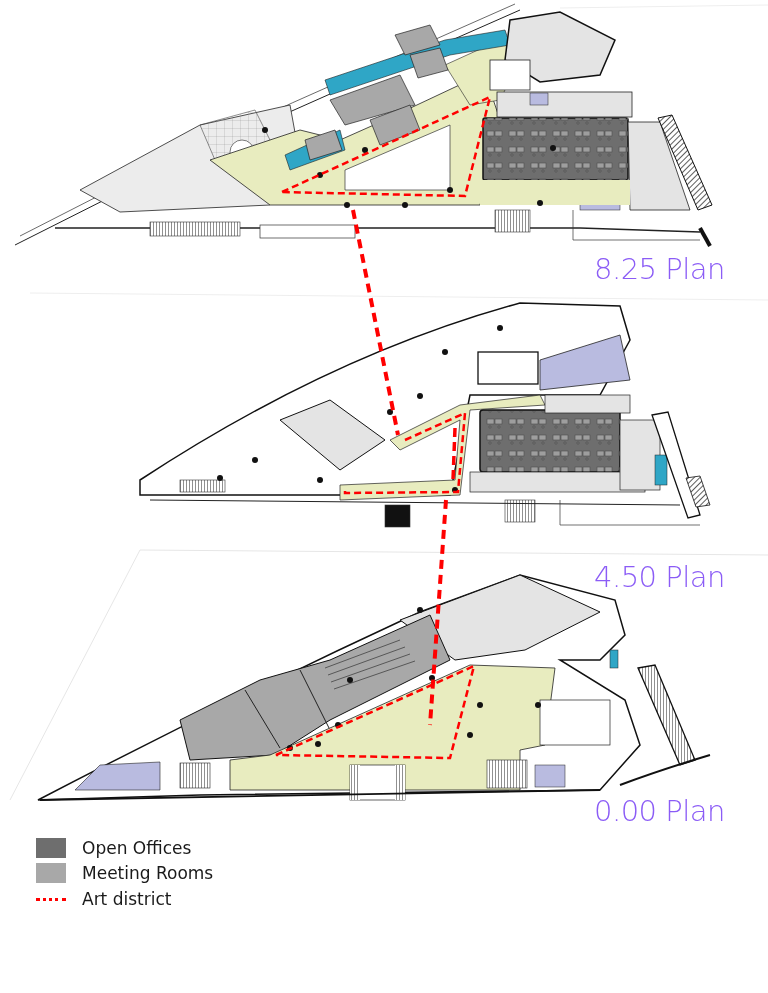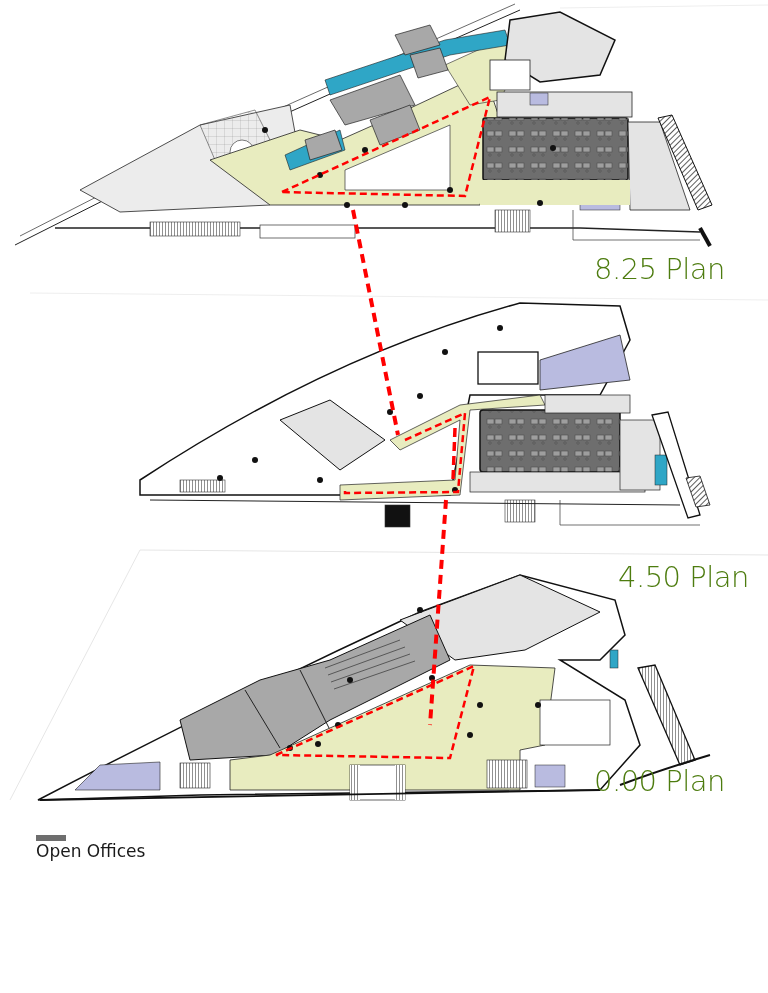--- a/index.html
+++ b/index.html
@@ -1,22 +1,22 @@
 <!DOCTYPE html>
 <html><head>
 <meta charset="utf-8">
 <style>
   html, body { margin:0; padding:0; background:#ffffff; }
   body { width:768px; height:993px; position:relative; overflow:hidden;
          font-family:"DejaVu Sans", sans-serif; color:#222; }
   #plans { position:absolute; left:0; top:0; width:768px; height:830px; }
-  .plan-label { position:absolute; font-size:29px; color:#4d7c0f;
+  .plan-label { position:absolute; font-size:29px; color:#8b5cf6;
                 font-family:"DejaVu Sans", sans-serif; font-weight:300; letter-spacing:-0.5px; }
   .legend { position:absolute; left:36px; top:835px; }
-  .legend-item { display:flex; height:25.5px;flex-direction:column; }
+  .legend-item { display:flex; align-items:center; height:25.5px; }
   .swatch { width:30px; height:20px; margin-right:16px; }
   .swatch.dash { height:0; border-top:3px dotted #ff0000; margin-top:2px; }
   .legend-label { font-size:17px; color:#1a1a1a; }
 </style>
 </head>
 <body>
 
 <div id="plans">
 <svg width="768" height="830" viewBox="0 0 768 830" xmlns="http://www.w3.org/2000/svg">
   <defs>
@@ -196,21 +196,29 @@
   </g>
 
   <g stroke="#ff0000" stroke-width="4" stroke-dasharray="9,6" fill="none">
     <line x1="353" y1="210" x2="398" y2="435"></line>
     <line x1="446" y1="500" x2="430" y2="725"></line>
   </g>
 </svg>
 </div>
 
 <div class="plan-label" style="left:594px; top:252px;">8.25 Plan</div>
-<div class="plan-label" style="left:618px; top:560px;">4.50 Plan</div>
-<div class="plan-label" style="left:594px; top:764px;">0.00 Plan</div>
+<div class="plan-label" style="left:594px; top:560px;">4.50 Plan</div>
+<div class="plan-label" style="left:594px; top:794px;">0.00 Plan</div>
 
 <div class="legend">
   <div class="legend-item">
     <div class="swatch" style="background:#6e6e6e;"></div>
     <span class="legend-label">Open Offices</span>
   </div>
+  <div class="legend-item">
+    <div class="swatch" style="background:#a8a8a8;"></div>
+    <span class="legend-label">Meeting Rooms</span>
+  </div>
+  <div class="legend-item">
+    <div class="swatch dash"></div>
+    <span class="legend-label">Art district</span>
+  </div>
 </div>
 
 </body></html>

